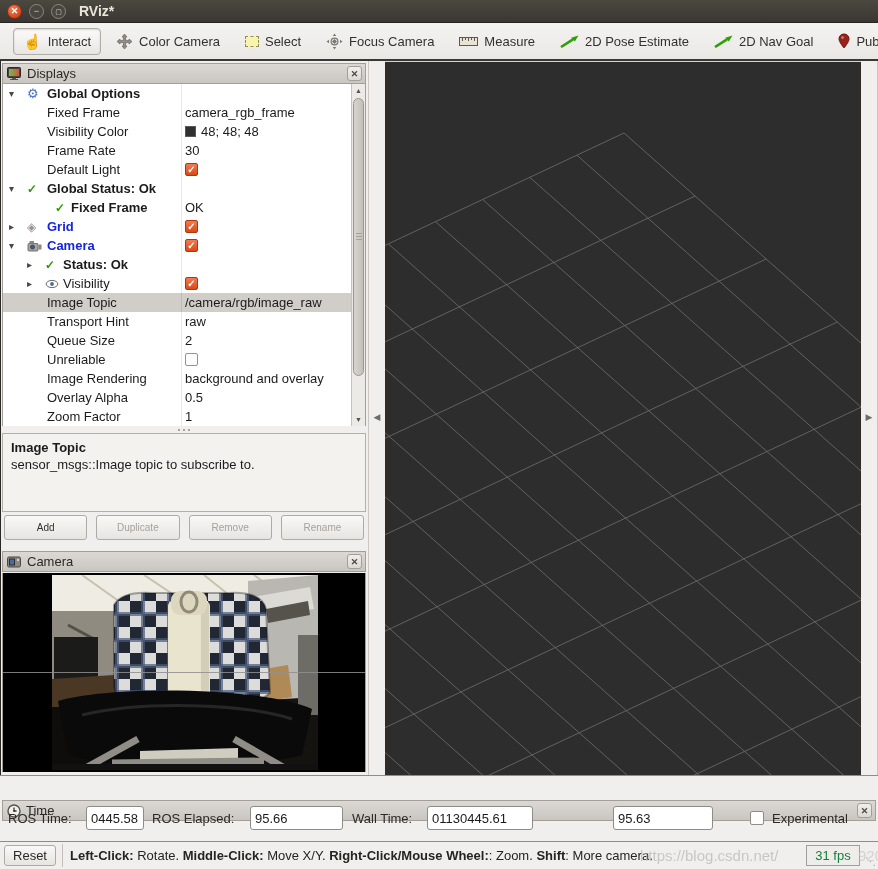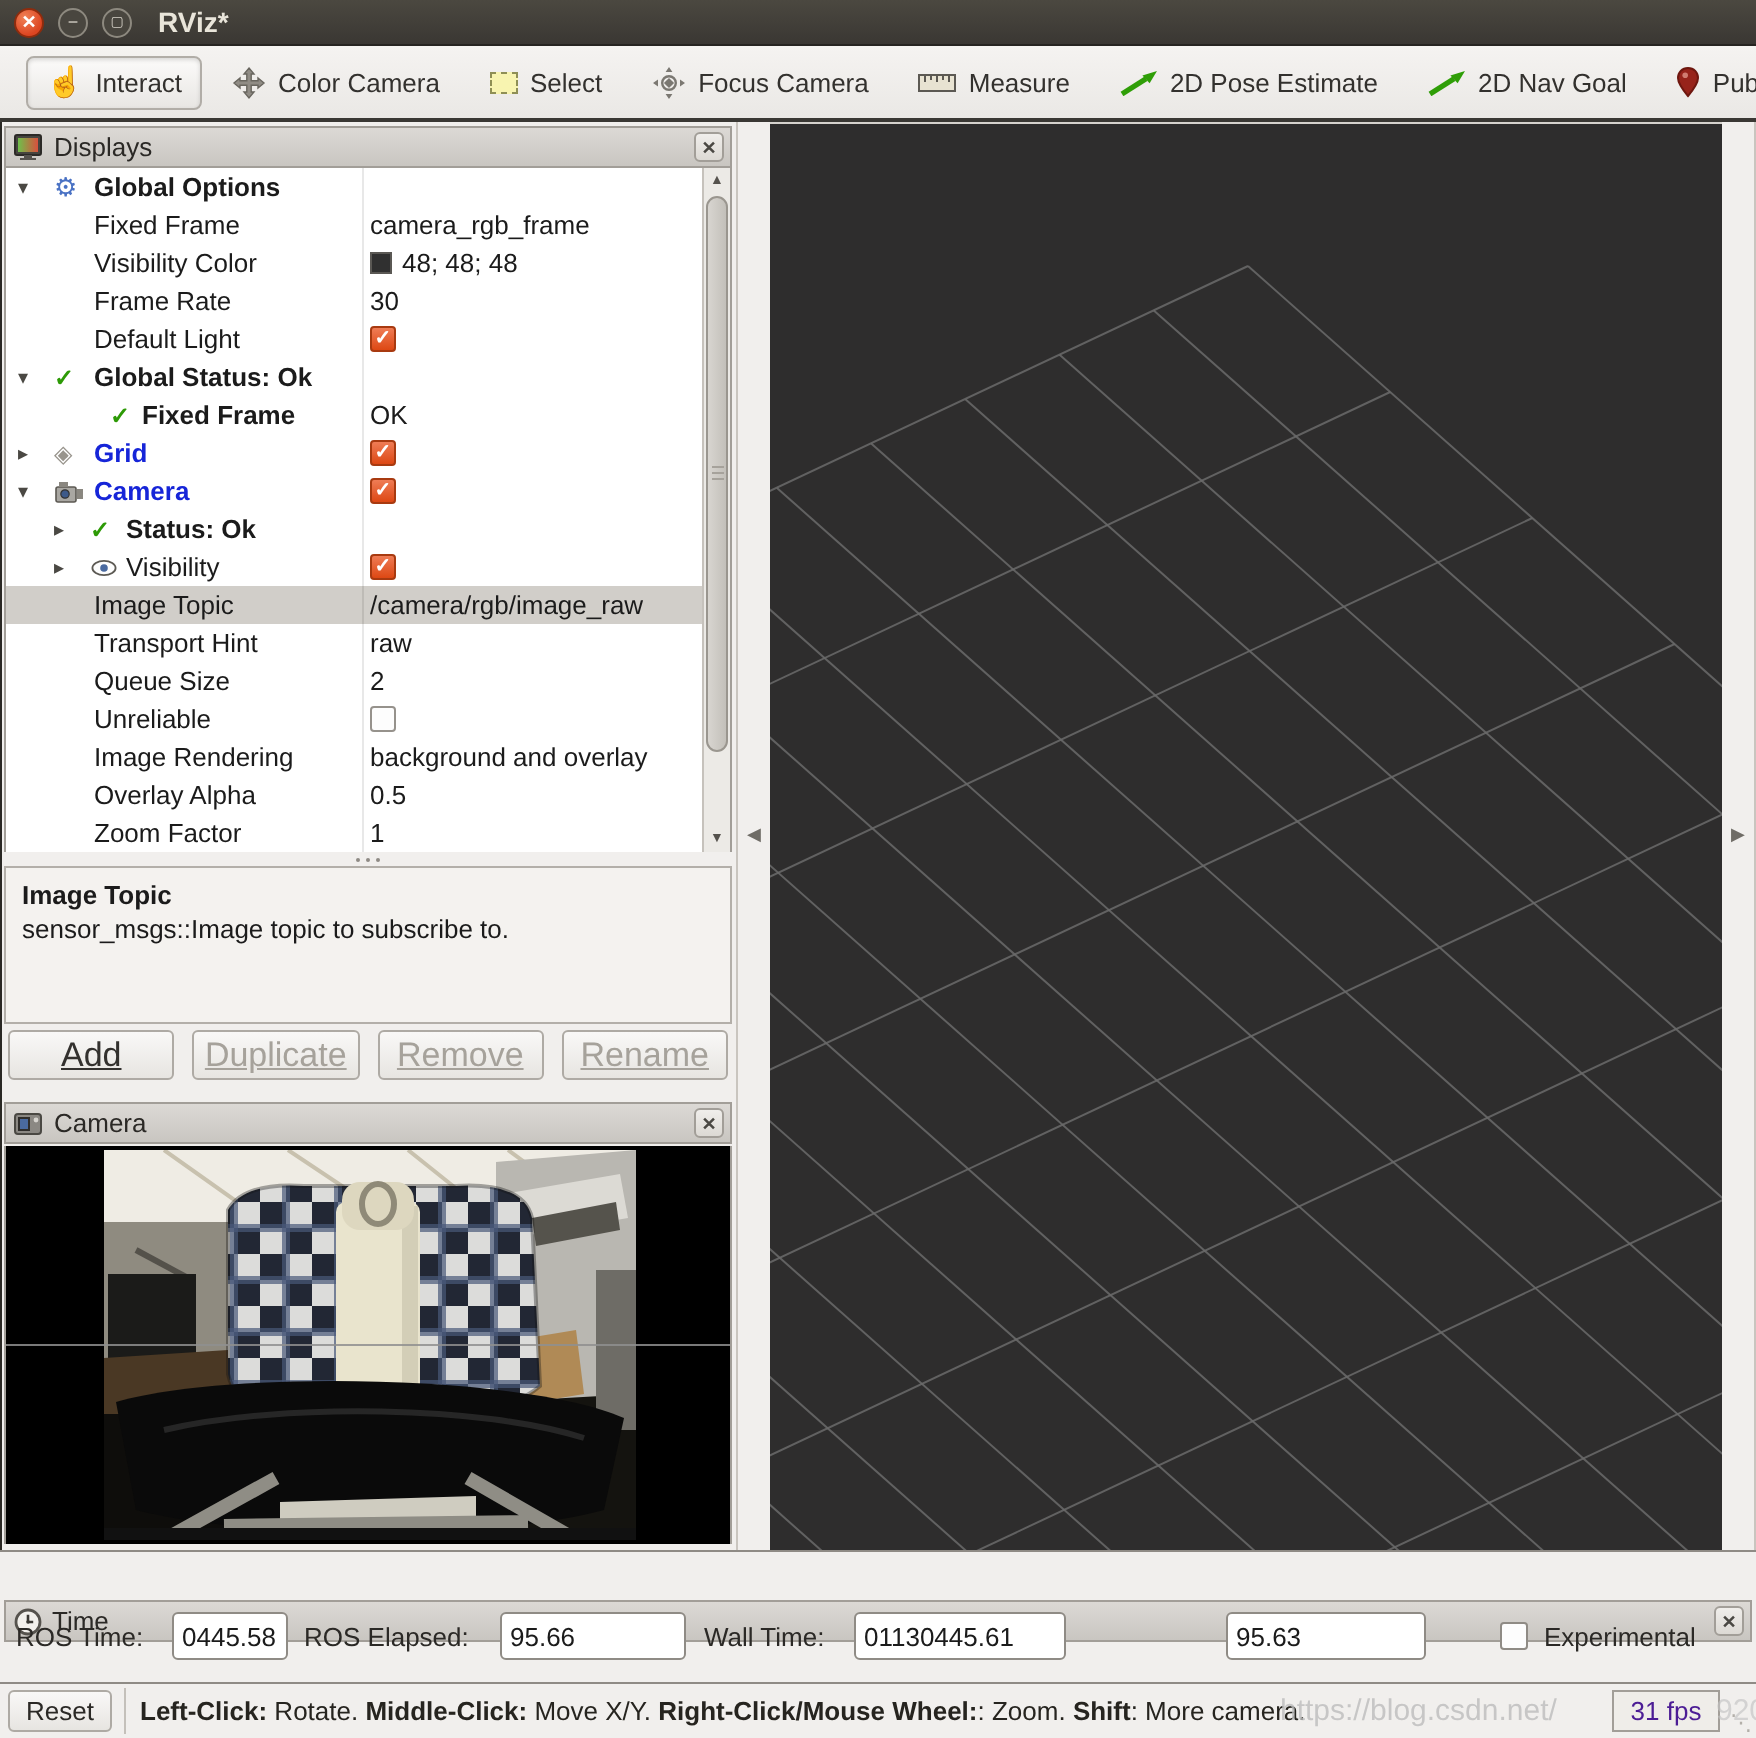--- a/index.html
+++ b/index.html
@@ -70,23 +70,23 @@
     background:repeating-linear-gradient(#a6a29b 0 1px, transparent 1px 3px); }
   .hsplit { position:absolute; left:2px; top:426px; width:364px; height:7px;
     display:flex; align-items:center; justify-content:center; gap:3px; }
   .hsplit i { width:2px; height:2px; border-radius:50%; background:#8f8b85; }
   .help-box { position:absolute; left:2px; top:433px; width:364px; height:79px;
     background:#f4f2ef; border:1px solid #b3afa9; padding:5px 8px; font-size:13px; }
   .help-title { font-weight:bold; line-height:17px; }
   .help-text { line-height:17px; }
   .btn-row { position:absolute; left:4px; top:515px; width:360px; height:25px;
     display:flex; gap:9px; }
-  .pbtn { flex:1; border:1px solid #aeaaa4; border-radius:3px; font-size:17px;
+  .pbtn { flex:1; border:1px solid #aeaaa4; border-radius:3px; font-size:10px;
     background:linear-gradient(#f9f8f7,#e7e5e1); color:#33312e;
-    display:flex; align-items:center; justify-content:center;text-decoration:underline; }
+    display:flex; align-items:center; justify-content:center; }
   .pbtn.disabled { color:#a6a29b; }
   #camera-header { top:551px; }
   .camera-view { position:absolute; left:2px; top:573px; width:364px; height:199px;
     background:#000; border-left:1px solid #a29e98; border-right:1px solid #a29e98;
     overflow:hidden; }
   .cam-img { position:absolute; left:49px; top:2px; }
   .cam-overlay-line { position:absolute; left:0; right:0; top:99px; height:1px;
     background:#8f8f8f; opacity:.85; z-index:2; }
   
   .vsplit { position:absolute; top:61px; height:714px; width:17px; background:#f1efed; }
@@ -112,21 +112,21 @@
   .statusbar { position:absolute; left:0; top:841px; width:878px; height:28px;
     background:#f1efed; border-top:1px solid #8f8b85; font-size:13px; }
   .reset-btn { position:absolute; left:4px; top:3px; width:52px; height:21px;
     border:1px solid #aeaaa4; border-radius:3px;
     background:linear-gradient(#f9f8f7,#e7e5e1); font-size:13px; color:#2b2926;
     display:flex; align-items:center; justify-content:center; }
   .sb-sep { position:absolute; left:62px; top:2px; bottom:2px; width:1px; background:#c4c0ba; }
   .sb-help { position:absolute; left:70px; top:6px; white-space:nowrap; color:#26241f; }
   .sb-help b { font-weight:bold; }
   .fps-box { position:absolute; right:18px; top:3px; width:54px; height:21px;
-    border:1px solid #a29e98; background:#efede9; color:#4c1d95;
+    border:1px solid #a29e98; background:#efede9; color:#15803d;
     display:flex; align-items:center; justify-content:center; z-index:6; }
   .grip { position:absolute; right:2px; bottom:1px; color:#b3afa9; font-size:11px; }
   .watermark { position:absolute; left:640px; top:847px; font-size:15px;
     color:#bdbdbd; opacity:.8; z-index:5; white-space:nowrap; }
   .watermark-tail { position:absolute; left:858px; top:847px; font-size:15px;
     color:#c4c4c4; opacity:.65; z-index:7; }
 </style>
 </head>
 <body>
 

